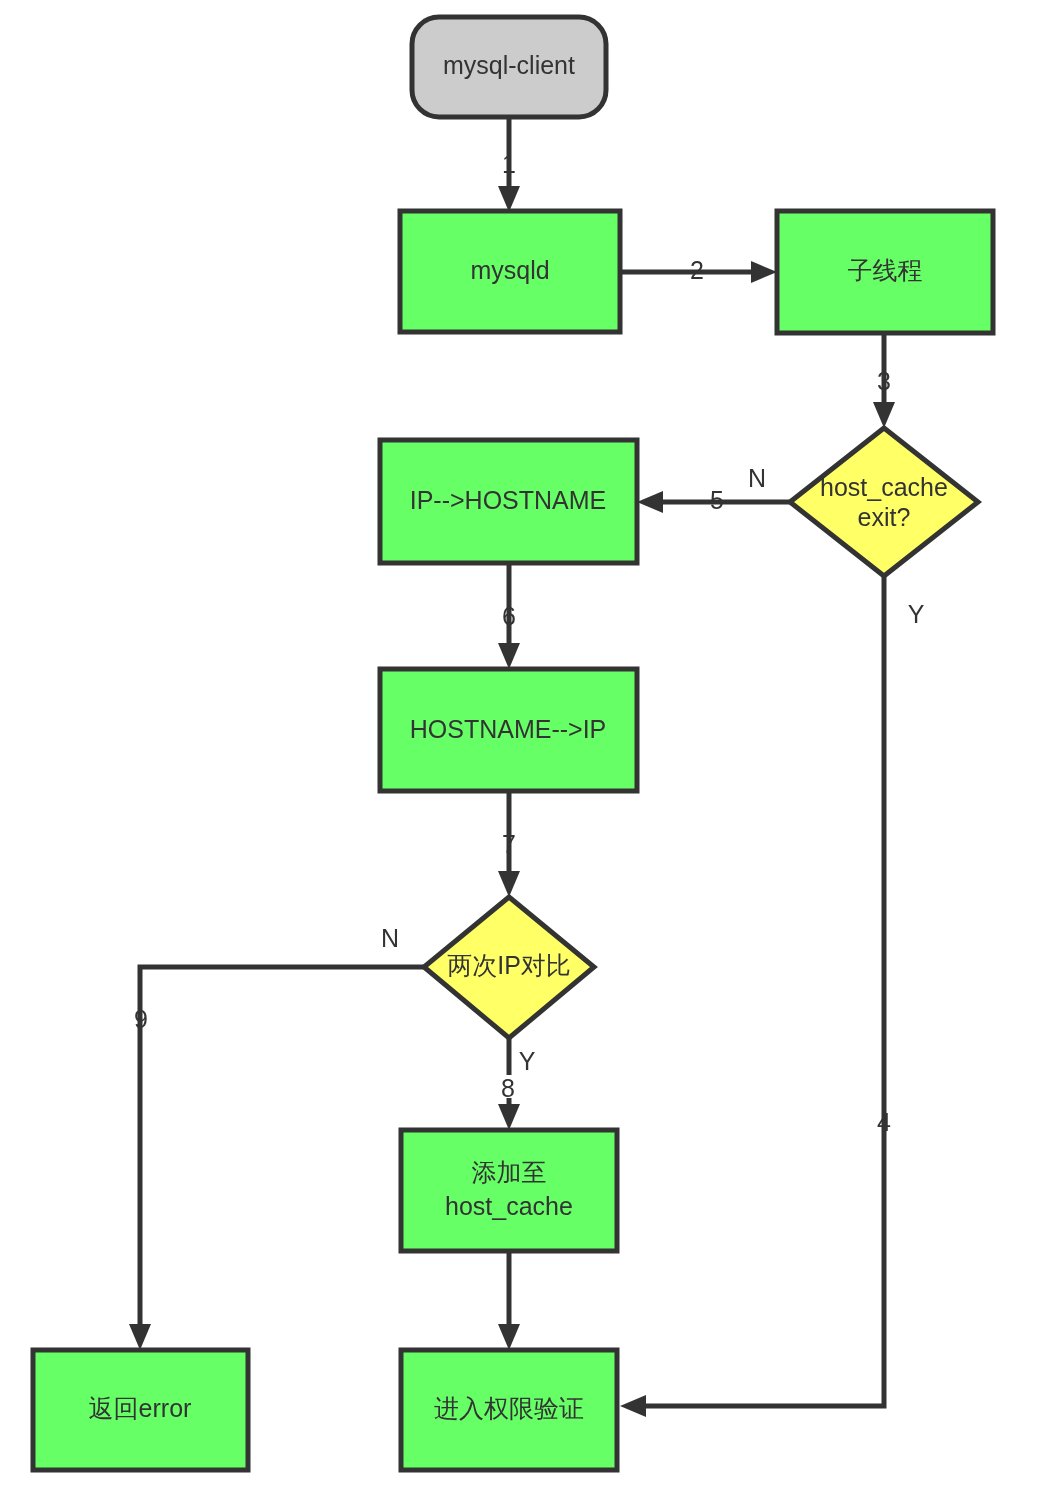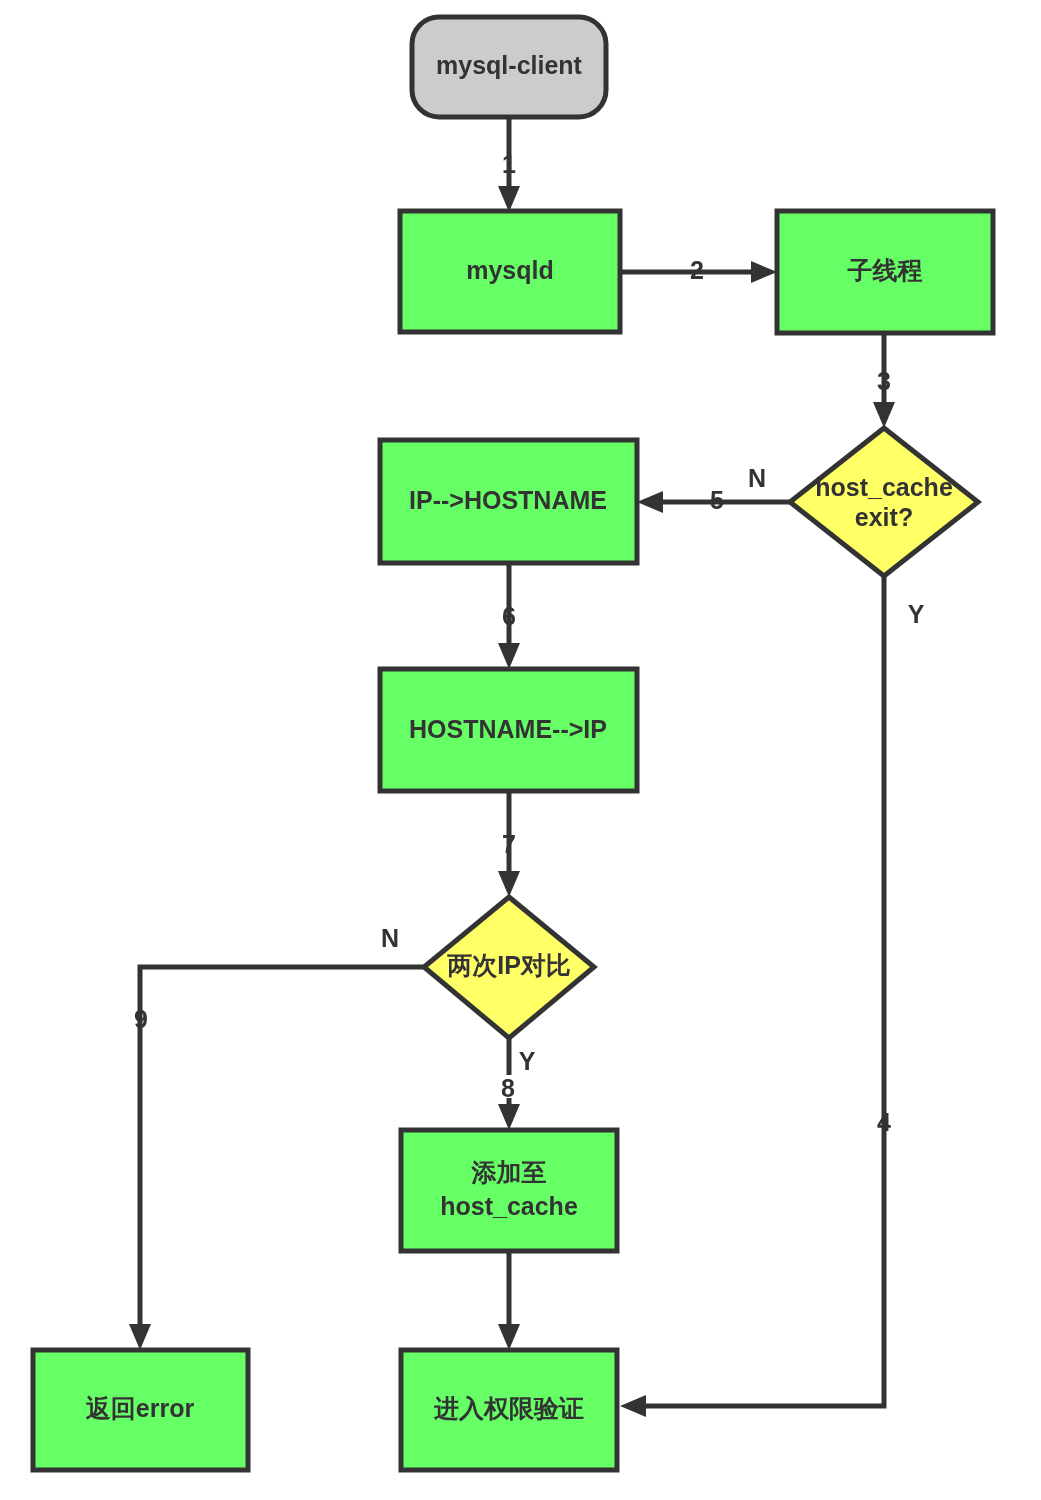--- a/index.html
+++ b/index.html
@@ -10,21 +10,20 @@
   body {
     width: 1041px;
     height: 1500px;
     font-family: "Liberation Sans", "DejaVu Sans", sans-serif;
     overflow: hidden;
   }
   #flow-root {
     position: relative;
     width: 932px;
     height: 1500px;
-    font-weight: bold;
   }
   svg#flow-svg {
     position: absolute;
     top: 0;
     left: 0;
     width: 1041px;
     height: 1500px;
   }
   .node-shape {
     stroke: #333333;

